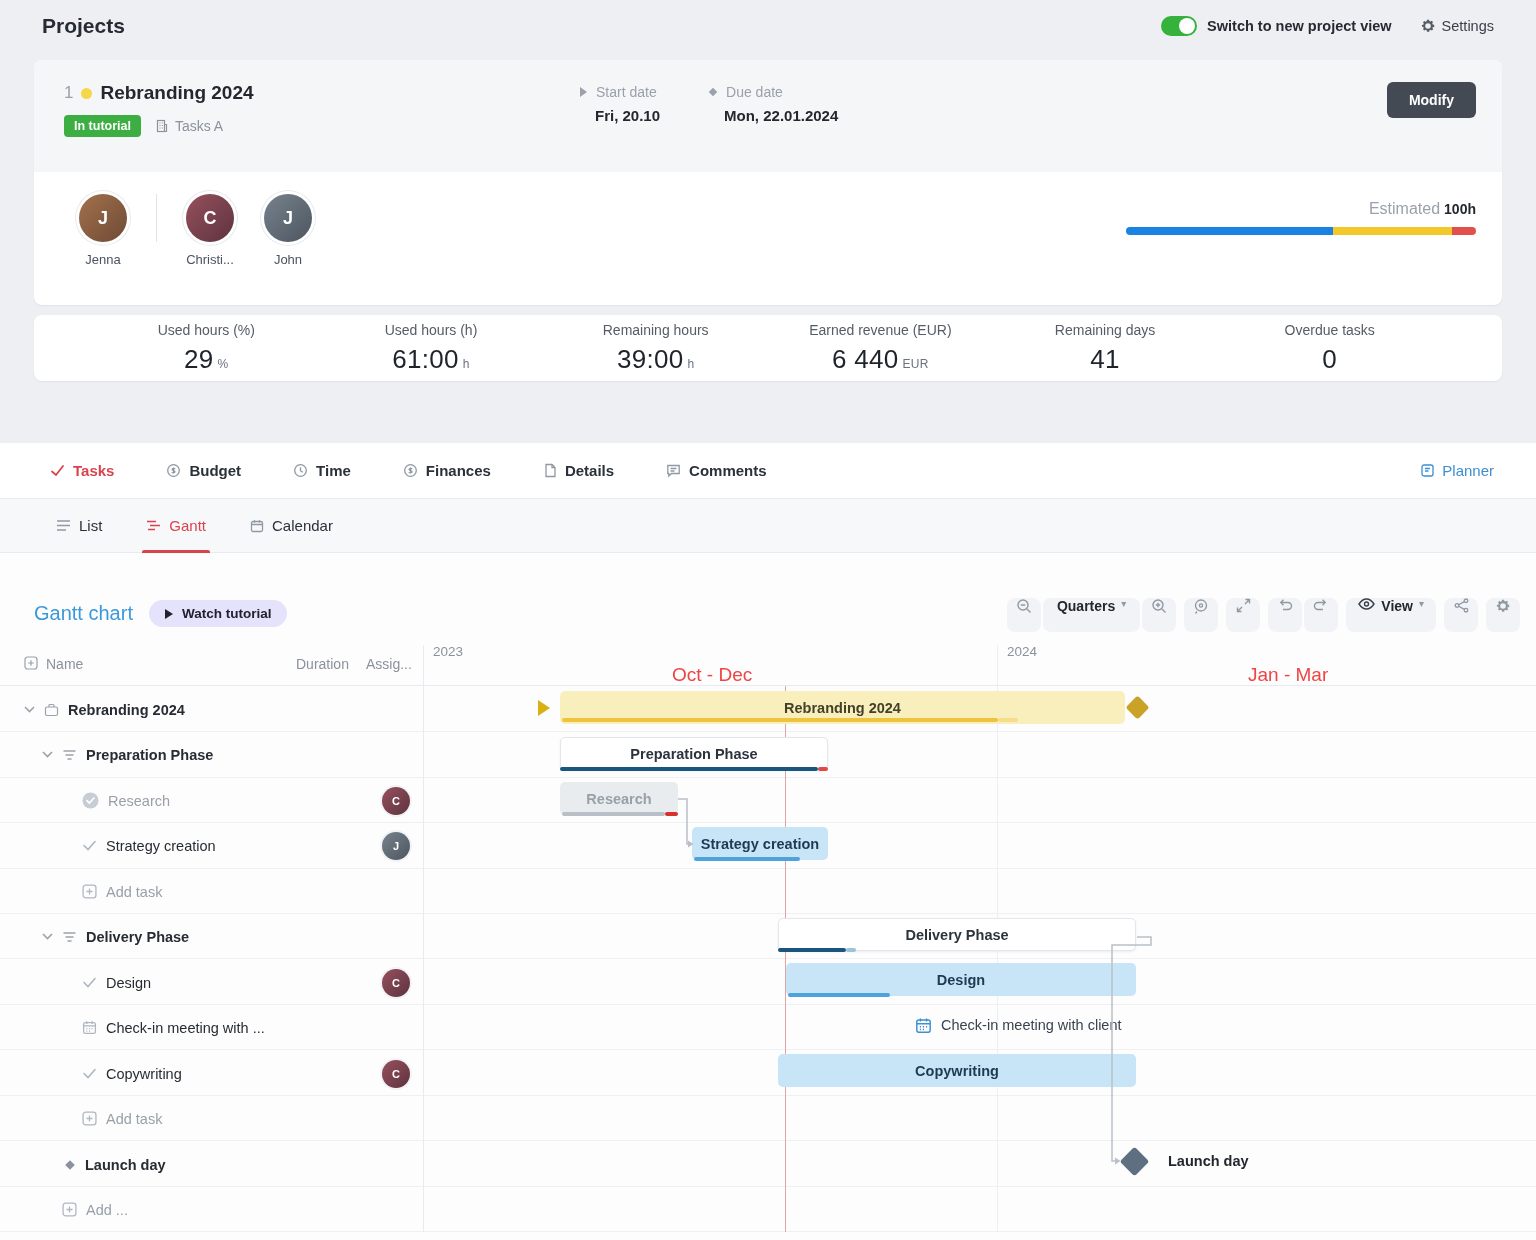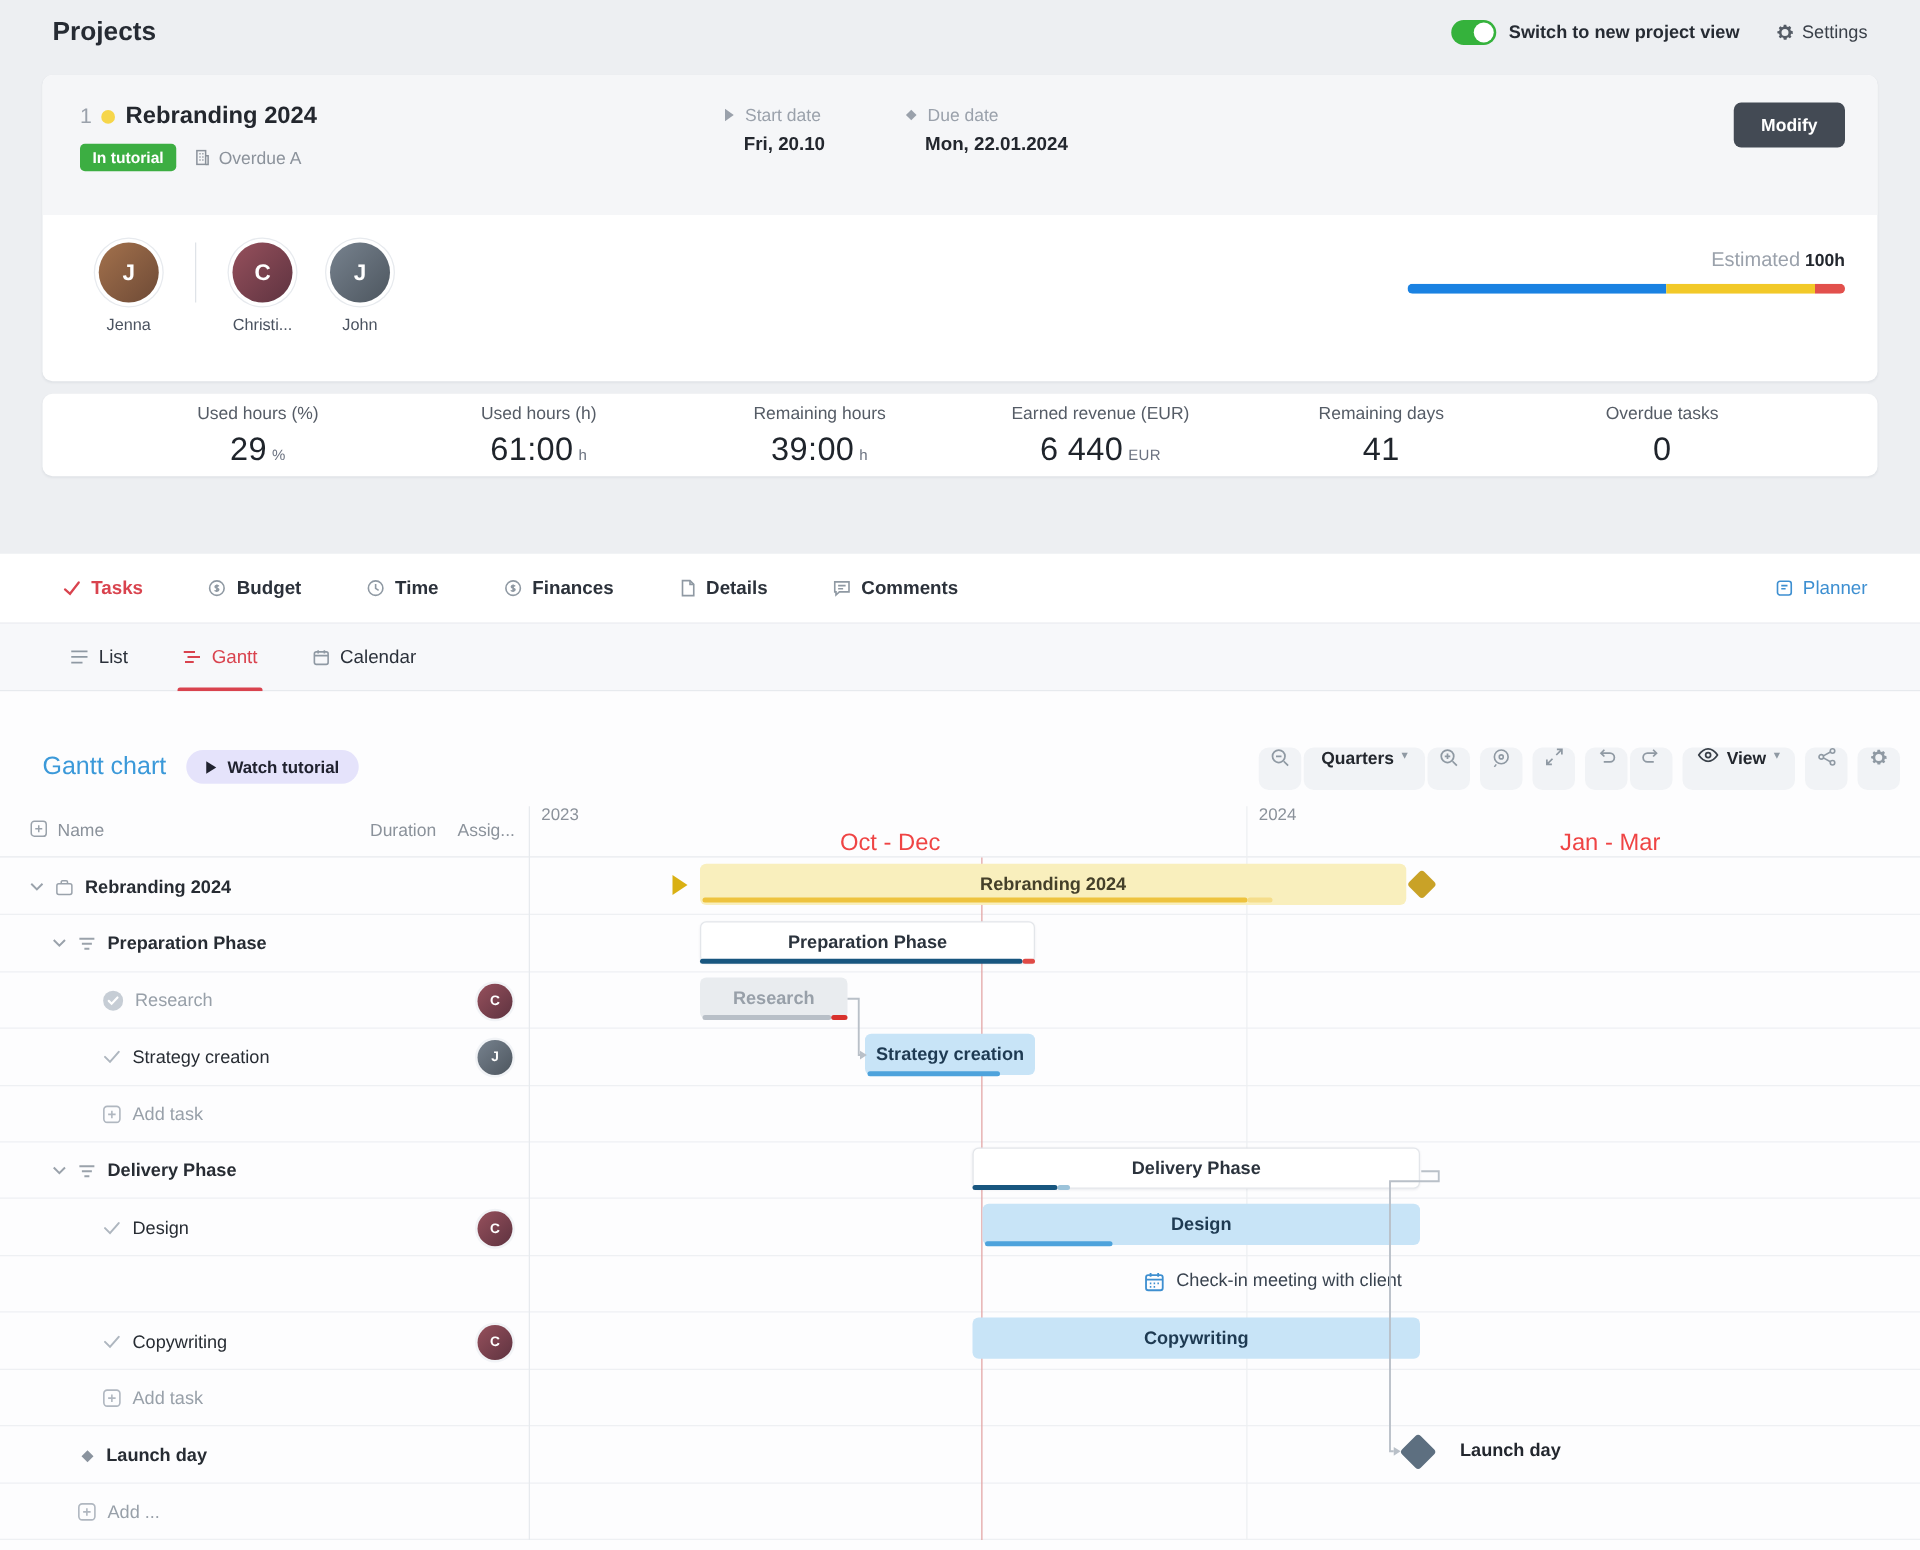--- a/index.html
+++ b/index.html
@@ -19,21 +19,21 @@
   .card { background:#fff; border-radius:8px; box-shadow:0 1px 2px rgba(20,30,50,.06); }
   .project-card { left:34px; top:60px; width:1468px; height:245px; overflow:hidden; }
   .project-top { background:#f5f6f8; height:112px; position:relative; padding:22px 20px 0 30px; }
   .title-row { display:flex; align-items:center; gap:8px; }
   .proj-num { color:#9aa1ab; font-size:17px; }
   .dot { width:11px; height:11px; border-radius:50%; background:#f6d64a; }
   .proj-name { font-size:19px; font-weight:bold; color:#23272e; }
   .meta-row { display:flex; align-items:center; gap:14px; margin-top:11px; }
   .badge { background:#3cae42; color:#fff; font-size:12.5px; font-weight:bold; padding:4px 10px; border-radius:4px; }
   .client { display:flex; align-items:center; gap:6px; color:#8b929b; font-size:14px; }
-  .dates { position:absolute; left:545px; top:24px; display:flex; gap:64px; }
+  .dates { position:absolute; left:545px; top:24px; display:flex; gap:48px; }
   .date-block { display:flex; flex-direction:column; gap:7px; }
   .date-label { display:flex; align-items:center; gap:8px; color:#9aa1ab; font-size:14px; }
   .date-value { font-size:15px; font-weight:bold; color:#23272e; padding-left:16px; }
   .modify-btn { position:absolute; right:26px; top:22px; background:#434a54; color:#fff; border:none; border-radius:6px; font-size:14px; font-weight:bold; padding:10px 22px; font-family:inherit; cursor:pointer; }
   .project-bottom { position:relative; height:133px; padding:22px 26px 0 30px; }
   .members { display:flex; align-items:flex-start; }
   .member { display:flex; flex-direction:column; align-items:center; width:78px; }
   .avatar { width:48px; height:48px; border-radius:50%; display:flex; align-items:center; justify-content:center; color:#fff; font-weight:bold; font-size:18px; box-shadow:0 0 0 3px #fff,0 0 0 4px #e7eaee; }
   .member-name { margin-top:10px; font-size:13px; color:#4b5360; }
   .member-divider { width:1px; height:48px; background:#dfe3e8; margin:0 14px; }
@@ -137,21 +137,21 @@
       <span class="dot"></span>
       <span class="proj-name">Rebranding 2024</span>
     </div>
     <div class="meta-row">
       <span class="badge">In tutorial</span>
       <span class="client">
         <svg width="14" height="14" viewBox="0 0 14 14" fill="none" stroke="#8b929b" stroke-width="1.2">
             <rect x="2.5" y="1.5" width="7" height="11"></rect>
             <path d="M9.5 5.5h2v7h-2M4.5 4h1M6.8 4h1M4.5 6.5h1M6.8 6.5h1M4.5 9h1M6.8 9h1"></path>
           </svg>
-        <span>Overdue A</span>
+        <span>Tasks A</span>
       </span>
     </div>
     <div class="dates">
       <div class="date-block">
         <span class="date-label">
             <svg width="9" height="10" viewBox="0 0 9 10">
               <path d="M1 0 L8 5 L1 10 Z" fill="#9aa1ab"></path>
             </svg>
             <span>Start date</span>
           </span>
@@ -488,20 +488,30 @@
       <span class="rname" style="padding-left:82px">
         <svg class="iicon" width="15" height="13" viewBox="0 0 15 13" fill="none" stroke="#aeb6bf" stroke-width="1.6" stroke-linecap="round">
             <path d="M2 6.5 6 10.5 13 2.5"></path>
           </svg>
         <span>Design</span>
       </span>
 
       <span class="ravatar" style="background:linear-gradient(135deg,#96505c,#5e3340)">C</span>
     </div>
 
+    <div class="rowcell" style="top:360px">
+      <span class="rname" style="padding-left:82px">
+        <svg class="iicon" width="15" height="15" viewBox="0 0 14 14" fill="none" stroke="#aeb6bf" stroke-width="1.2">
+            <rect x="1.5" y="2.5" width="11" height="10" rx="1.5"></rect>
+            <path d="M1.5 5.5h11M4.5 1.2v2.5M9.5 1.2v2.5M4 8h1M6.5 8h1M9 8h1M4 10.3h1M6.5 10.3h1"></path>
+          </svg>
+        <span>Check-in meeting with ...</span>
+      </span>
+
+    </div>
 
     <div class="rowcell" style="top:406px">
       <span class="rname" style="padding-left:82px">
         <svg class="iicon" width="15" height="13" viewBox="0 0 15 13" fill="none" stroke="#aeb6bf" stroke-width="1.6" stroke-linecap="round">
             <path d="M2 6.5 6 10.5 13 2.5"></path>
           </svg>
         <span>Copywriting</span>
       </span>
 
       <span class="ravatar" style="background:linear-gradient(135deg,#96505c,#5e3340)">C</span>

